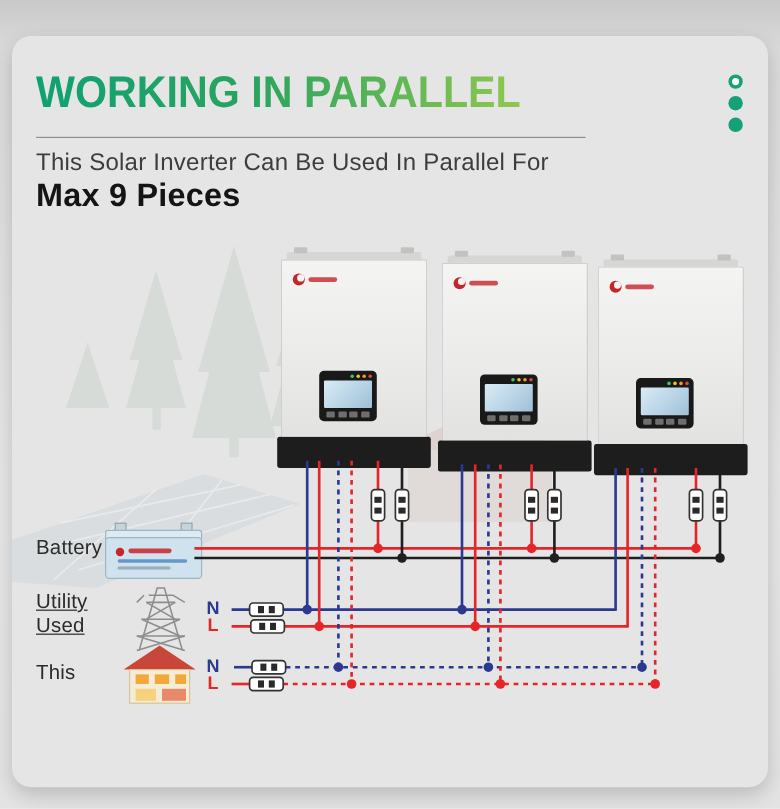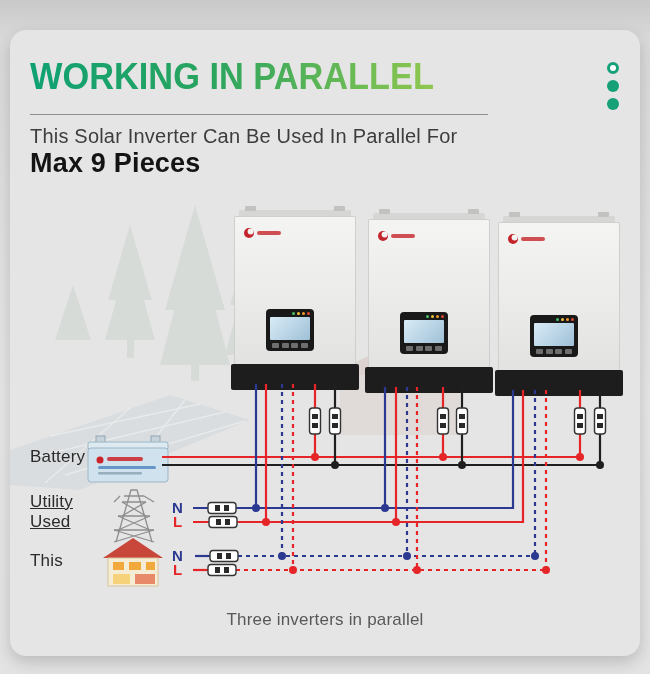--- a/index.html
+++ b/index.html
@@ -351,14 +351,13 @@
       <span style="display:block">Used</span>
     </span>
     <span class="lbl" style="left:20px; top:361px;">This</span>
 
     <span class="nl blue" style="left:162px; top:309px;">N</span>
     <span class="nl red" style="left:163px; top:323px;">L</span>
     <span class="nl blue" style="left:162px; top:357px;">N</span>
     <span class="nl red" style="left:163px; top:371px;">L</span>
   </div>
 
-  <div class="caption">Three inverters in parallel</div>
 </div>
 
 </body></html>

